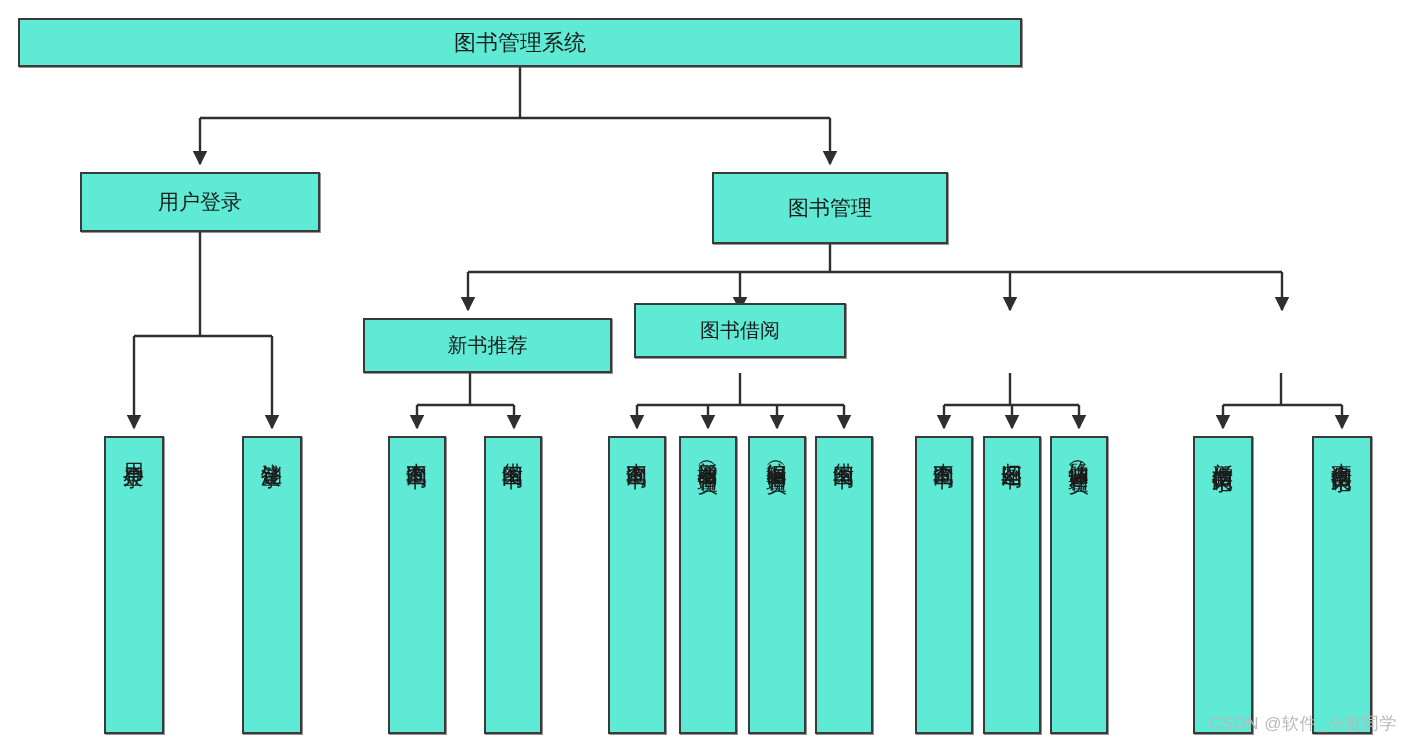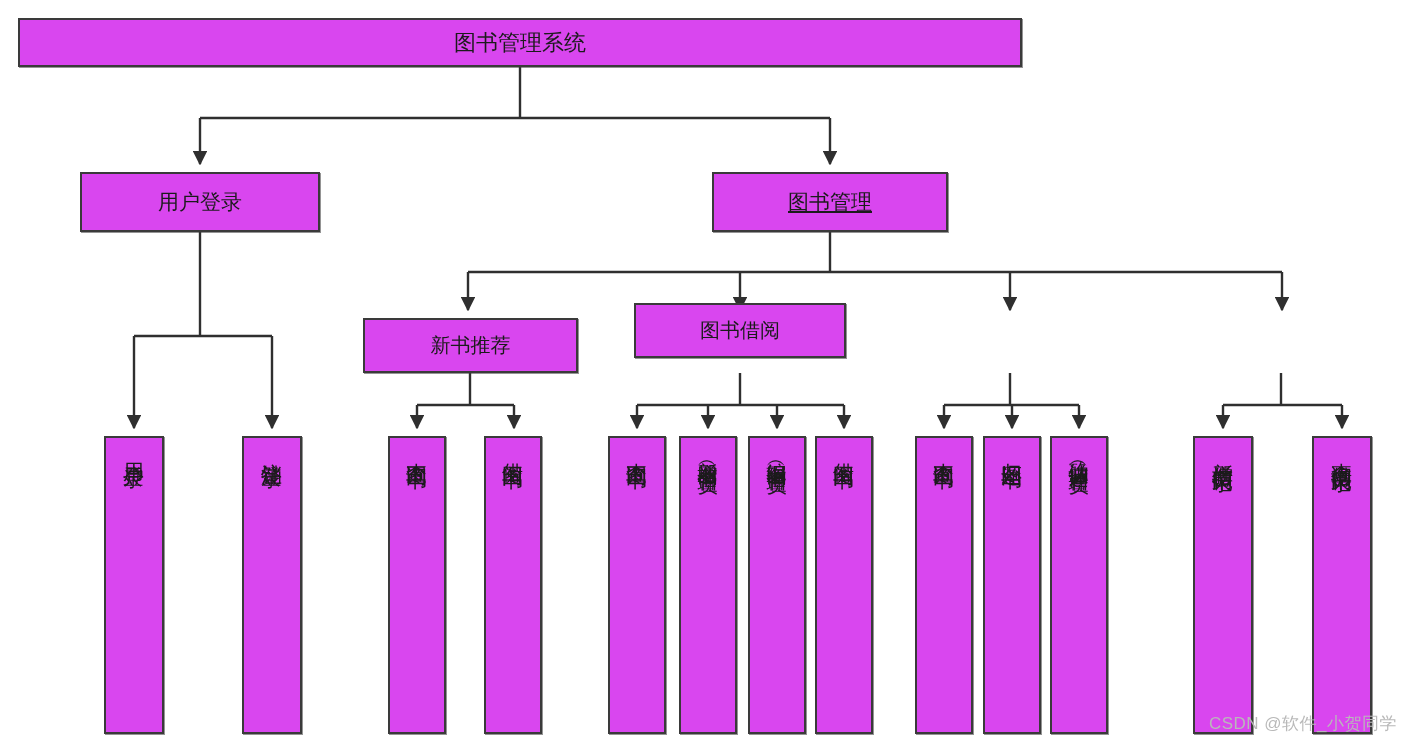--- a/index.html
+++ b/index.html
@@ -22,21 +22,21 @@
     left: 0;
     top: 0;
     width: 1405px;
     height: 747px;
     pointer-events: none;
   }
   .node {
     position: absolute;
     box-sizing: border-box;
     border: 2px solid #3a3a3a;
-    background: #d946ef;
+    background: #5eead4;
     display: flex;
     align-items: center;
     justify-content: center;
     color: #1b1b1b;
     box-shadow: 1px 1px 0 rgba(60,60,60,0.55);
   }
   .node .label {
     display: block;
     text-align: center;
     line-height: 1.18;
@@ -130,25 +130,25 @@
     </g>
   </svg>
 
   <div class="node root" style="left:18px; top:18px; width:1004px; height:49px;">
     <span class="label">图书管理系统</span>
   </div>
 
   <div class="node lvl1" style="left:80px; top:172px; width:240px; height:60px;">
     <span class="label">用户登录</span>
   </div>
-  <div class="node lvl1" style="left:712px; top:172px; width:236px; height:60px;text-decoration:underline;">
+  <div class="node lvl1" style="left:712px; top:172px; width:236px; height:72px;">
     <span class="label">图书管理</span>
   </div>
 
-  <div class="node lvl2" style="left:363px; top:318px; width:215px; height:55px;">
+  <div class="node lvl2" style="left:363px; top:318px; width:249px; height:55px;">
     <span class="label">新书推荐</span>
   </div>
   <div class="node lvl2" style="left:634px; top:303px; width:212px; height:55px;">
     <span class="label">图书借阅</span>
   </div>
 
   <div class="node leaf" style="left:104px; top:436px; width:60px; height:298px;">
     <span class="label">用户登录</span>
   </div>
   <div class="node leaf" style="left:242px; top:436px; width:60px; height:298px;">

